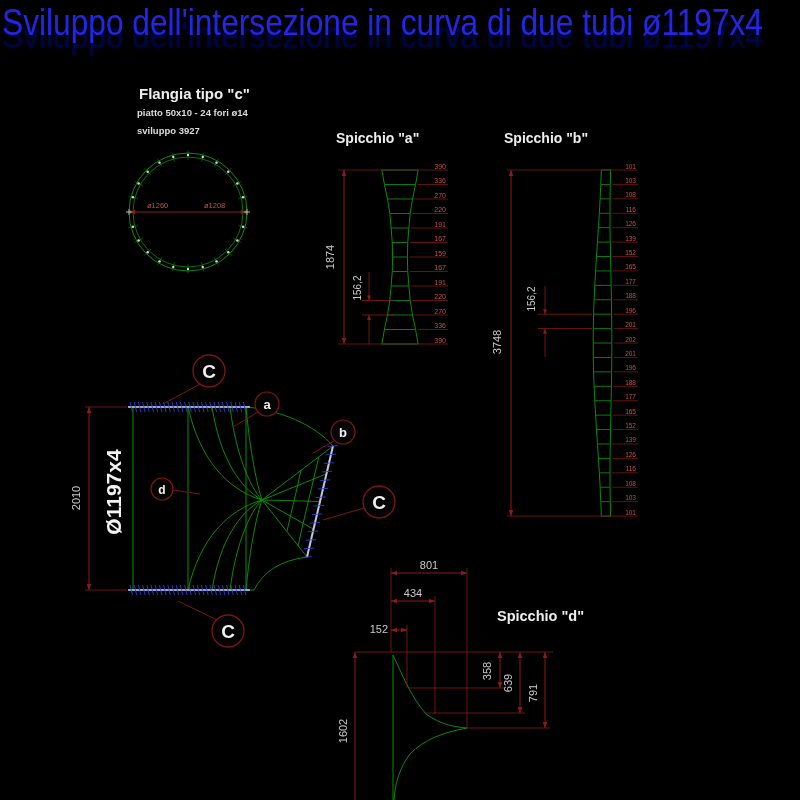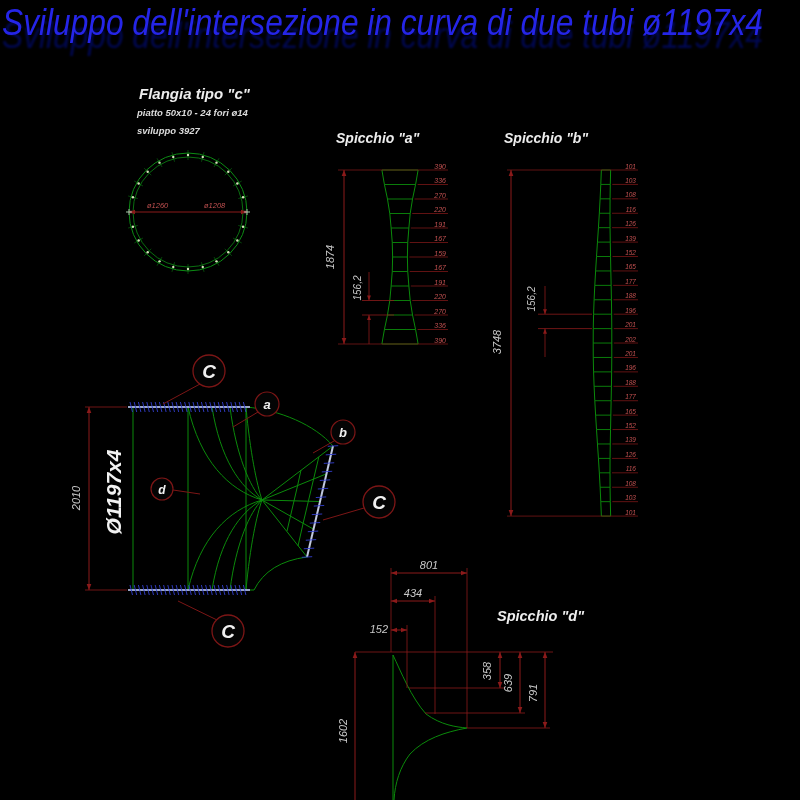--- a/index.html
+++ b/index.html
@@ -1,17 +1,17 @@
 <!DOCTYPE html>
 <html><head>
 <meta charset="utf-8">
 <style>
   html,body{margin:0;padding:0;background:#000;}
   .stage{position:relative;width:800px;height:800px;background:#000;overflow:hidden;
-         font-family:"Liberation Sans",sans-serif;font-style:italic;}
+         font-family:"Liberation Sans",sans-serif;}
   .titlewrap{position:absolute;left:0;top:0;width:800px;height:58px;overflow:hidden;}
   .maintitle{position:absolute;left:2px;top:2px;white-space:nowrap;font-size:36px;
              transform:scaleX(0.88);transform-origin:left top;letter-spacing:0px;}
   .titleecho{position:absolute;left:2px;top:15px;white-space:nowrap;font-size:36px;
              transform:scaleX(0.88);transform-origin:left top;filter:blur(1.3px);opacity:.8;}
   svg text{font-family:"Liberation Sans",sans-serif;}
 </style>
 </head>
 <body>
 

